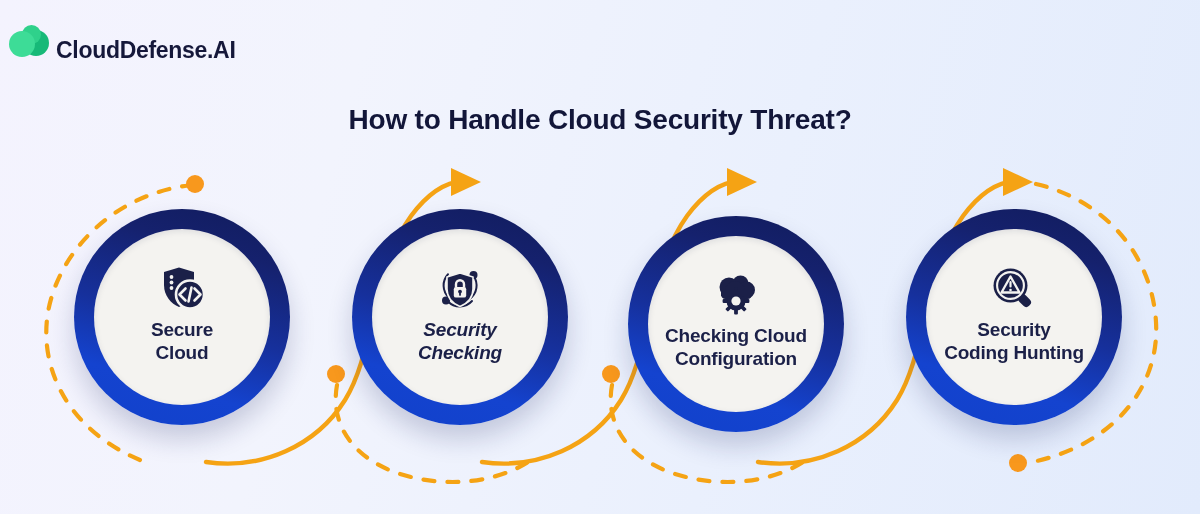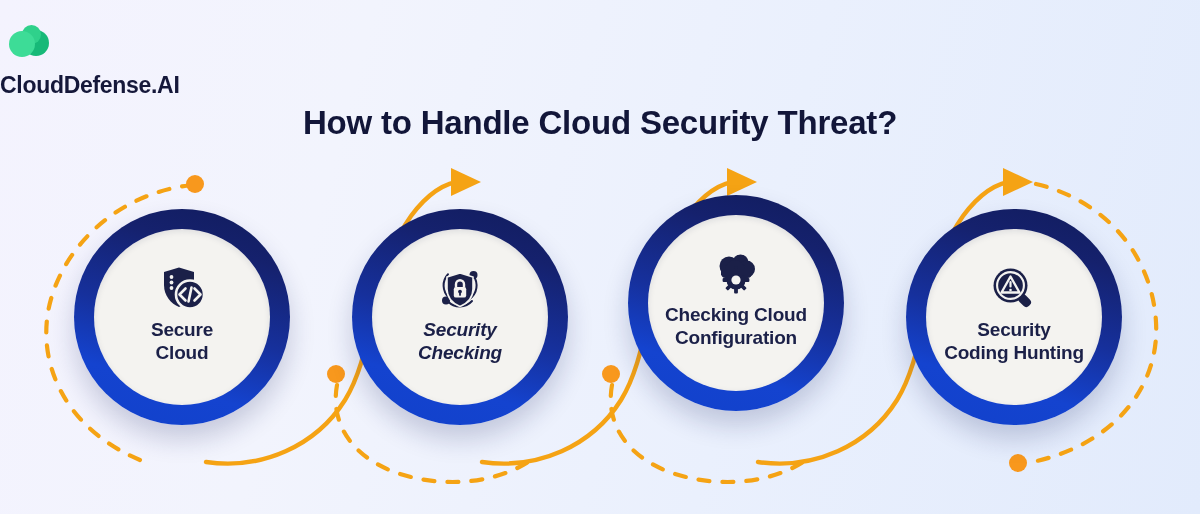--- a/index.html
+++ b/index.html
@@ -7,32 +7,32 @@
     width:1200px;height:514px;overflow:hidden;
     font-family:"Liberation Sans", sans-serif;
     background:linear-gradient(105deg,#f4f3fe 0%,#f2f4fd 28%,#eaf0fd 62%,#e2ebfc 100%);
     position:relative;
   }
   .stage{position:absolute;inset:0;}
 
   
   .brand{
     position:absolute;left:0;right:0;top:22px;
-    display:flex;flex-direction:column;align-items:flex-start;gap:8px;
+    display:flex;flex-direction:row;align-items:flex-end;
   }
   .logo-mark{width:56px;height:40px;display:block;}
   .brand-name{
     margin-top:4px;
     font-size:23px;font-weight:bold;letter-spacing:-0.3px;
     color:#15183a;line-height:1;
   }
   .page-title{
     position:absolute;left:0;right:0;top:104px;
     text-align:center;
-    font-size:33px;font-weight:bold;letter-spacing:-0.2px;
+    font-size:28px;font-weight:bold;letter-spacing:-0.2px;
     color:#121639;
   }
 
   
   .arcs{position:absolute;left:0;top:0;width:1200px;height:514px;}
 
   
   .node{
     position:absolute;width:216px;height:216px;border-radius:50%;
     box-shadow:0 14px 26px rgba(20,32,90,0.20);
@@ -48,21 +48,21 @@
     display:flex;flex-direction:column;align-items:center;justify-content:center;
   }
   .node-icon{margin-top:-4px;margin-bottom:9px;display:block;}
   .node-label{
     text-align:center;color:#1b2048;
     font-size:19px;font-weight:bold;line-height:1.16;letter-spacing:-0.2px;
     padding:0 8px;
   }
   .n1{left:74px;top:209px;}
   .n2{left:352px;top:209px;font-style:italic;}
-  .n3{left:628px;top:195px;}
+  .n3{left:628px;top:216px;}
   .n4{left:906px;top:209px;}
 </style>
 </head>
 <body>
 
 <div class="stage">
 
   <div class="brand">
     <span>
       <svg class="logo-mark" viewBox="0 0 56 40" xmlns="http://www.w3.org/2000/svg">

